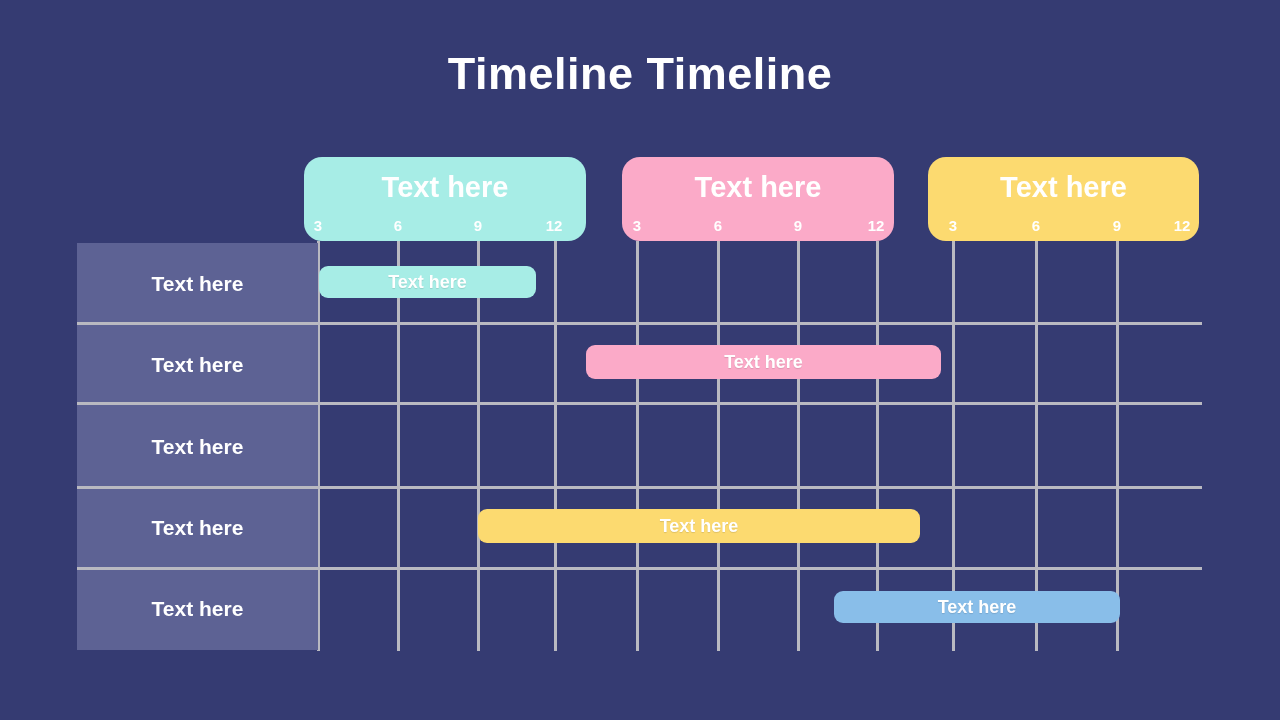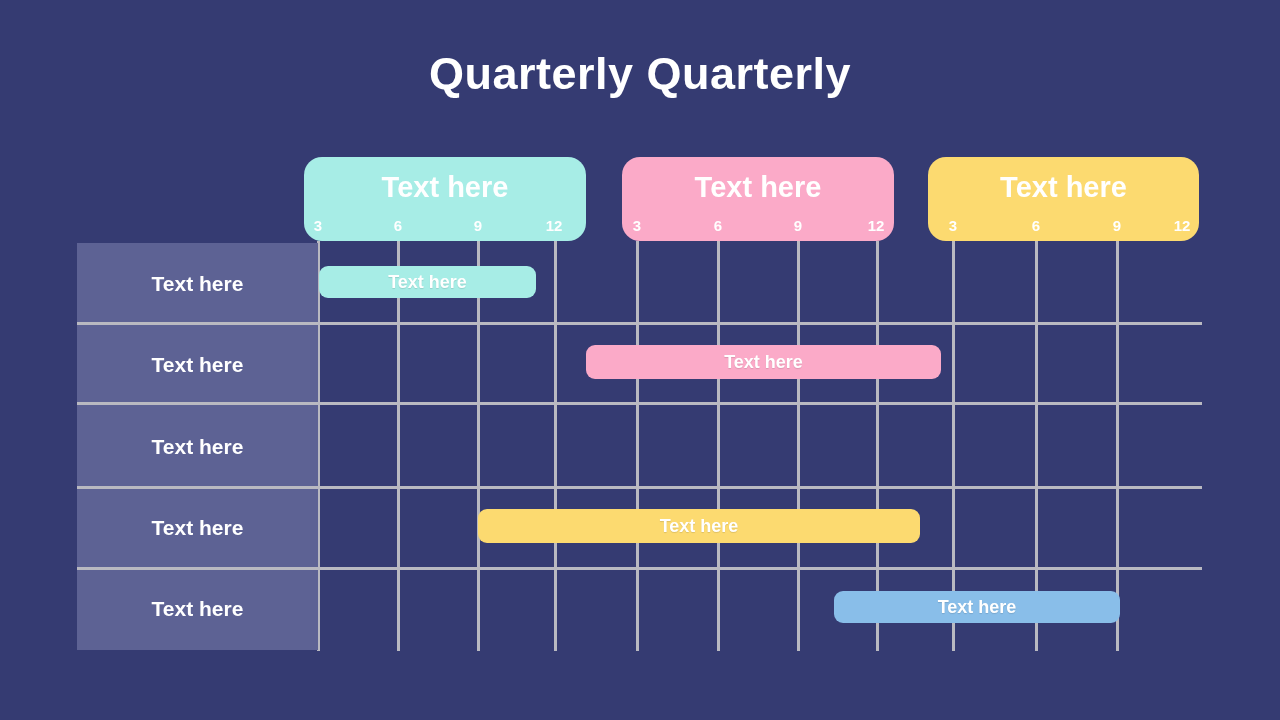--- a/index.html
+++ b/index.html
@@ -32,21 +32,21 @@
   .bar-teal   { left:319px; top:266px; width:217px; height:32px; }
   .bar-pink   { left:586px; top:345px; width:355px; height:34px; }
   .bar-yellow { left:478px; top:509px; width:442px; height:34px; }
   .bar-blue   { left:834px; top:591px; width:286px; height:32px; }
 </style>
 </head>
 <body>
 
 <div class="slide">
 
-  <h1 class="title">Quarterly Quarterly</h1>
+  <h1 class="title">Timeline Timeline</h1>
 
   <div class="vline" style="left:317px"></div>
   <div class="vline" style="left:397px"></div>
   <div class="vline" style="left:477px"></div>
   <div class="vline" style="left:554px"></div>
   <div class="vline" style="left:636px"></div>
   <div class="vline" style="left:717px"></div>
   <div class="vline" style="left:797px"></div>
   <div class="vline" style="left:876px"></div>
   <div class="vline" style="left:952px"></div>

